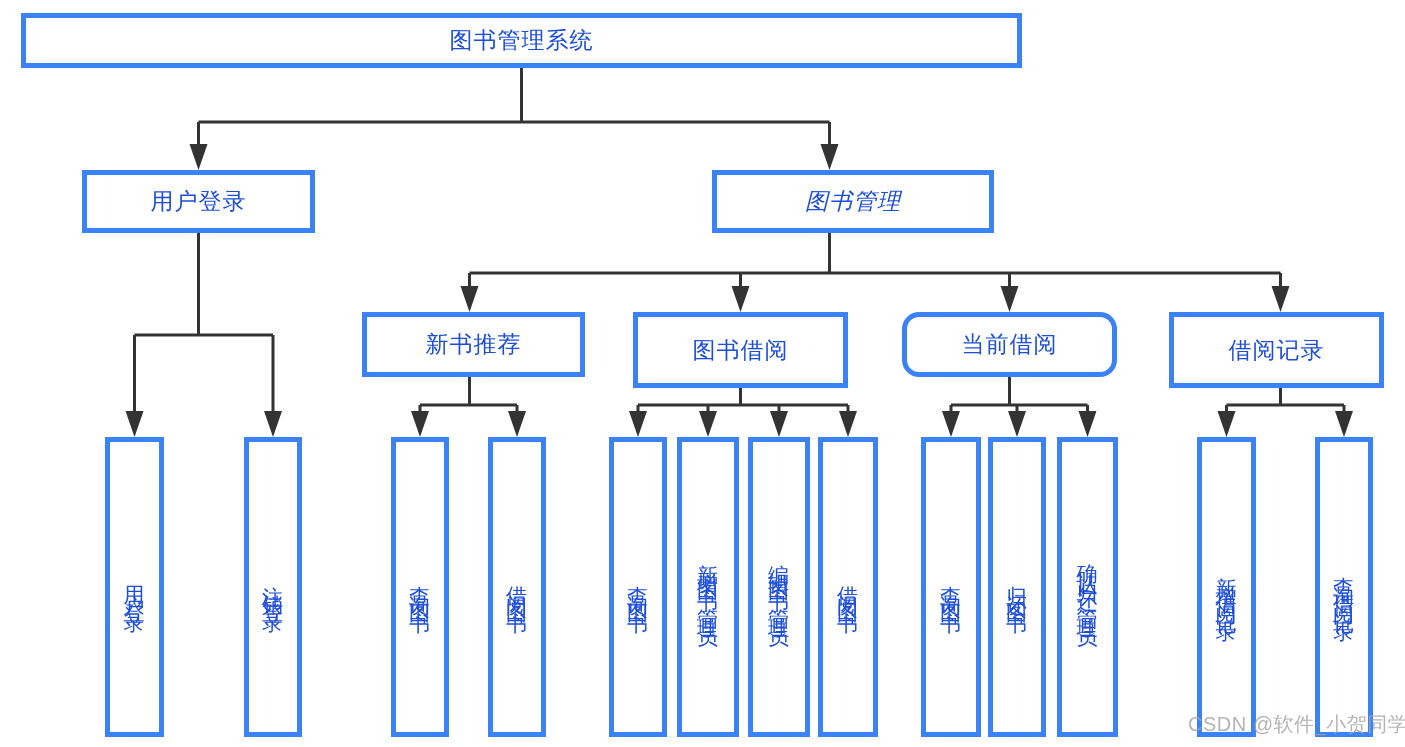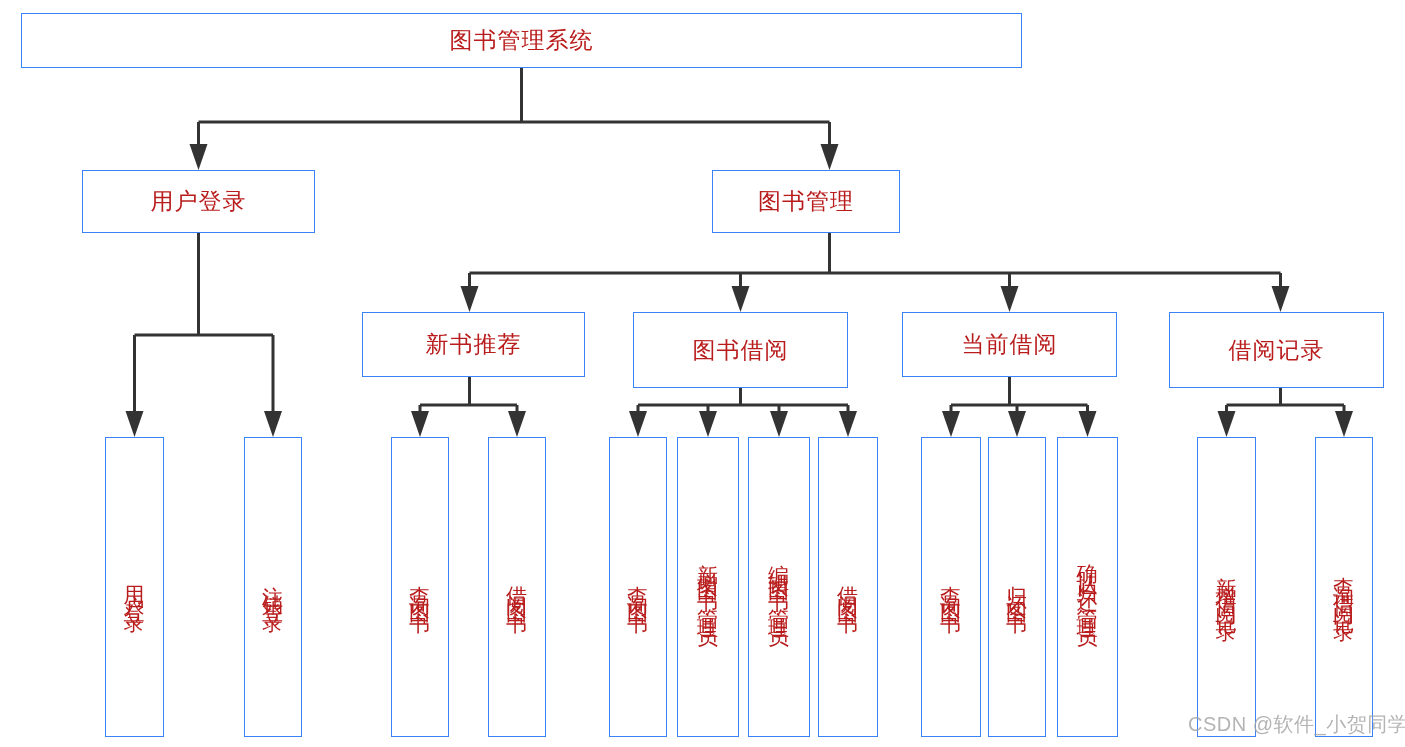--- a/index.html
+++ b/index.html
@@ -1,21 +1,21 @@
 <!DOCTYPE html>
 <html><head>
 <meta charset="utf-8">
 <style>
   html,body { margin:0; padding:0; background:#ffffff; }
   body { width:1405px; height:747px; font-family:"Liberation Sans","DejaVu Sans",sans-serif; }
   .stage { position:relative; width:1405px; height:747px; background:#ffffff; overflow:hidden; }
   .connectors { position:absolute; left:0; top:0; z-index:1; }
   .node {
     position:absolute; box-sizing:border-box; background:#ffffff;
-    border:1px solid #3b82f6; color:#b91c1c; z-index:2;
+    border:5px solid #3b82f6; color:#1d4ed8; z-index:2;
     display:flex; align-items:center; justify-content:center;
     white-space:nowrap;
   }
   .h-node { font-size:23px; letter-spacing:1px; }
   .v-node {
     writing-mode:vertical-rl; text-orientation:mixed;
     font-size:21px; letter-spacing:9px; line-height:1;
   }
   .watermark {
     position:absolute; left:1188px; top:711px; z-index:5;
@@ -64,25 +64,25 @@
       <path d="M1008 411 L1026 411 L1017 437 Z"></path>
       <path d="M1078.5 411 L1096.5 411 L1087.5 437 Z"></path>
       <path d="M1217.5 411 L1235.5 411 L1226.5 437 Z"></path>
       <path d="M1335 411 L1353 411 L1344 437 Z"></path>
     </g>
   </svg>
 
   <div class="node h-node" style="left:21px; top:13px; width:1001px; height:55px;">图书管理系统</div>
 
   <div class="node h-node" style="left:82px; top:170px; width:233px; height:63px;">用户登录</div>
-  <div class="node h-node" style="left:712px; top:170px; width:188px; height:63px;">图书管理</div>
+  <div class="node h-node" style="left:712px; top:170px; width:282px; height:63px;font-style:italic;">图书管理</div>
 
   <div class="node h-node" style="left:362px; top:312px; width:223px; height:65px;">新书推荐</div>
   <div class="node h-node" style="left:633px; top:312px; width:215px; height:76px;">图书借阅</div>
-  <div class="node h-node" style="left:902px; top:312px; width:215px; height:65px;">当前借阅</div>
+  <div class="node h-node" style="left:902px; top:312px; width:215px; height:65px;border-radius:17px;">当前借阅</div>
   <div class="node h-node" style="left:1169px; top:312px; width:215px; height:76px;">借阅记录</div>
 
   <div class="node v-node" style="left:105px; top:437px; width:59px; height:300px;">用户登录</div>
   <div class="node v-node" style="left:244px; top:437px; width:58px; height:300px;">注销登录</div>
 
   <div class="node v-node" style="left:391px; top:437px; width:58px; height:300px;">查询图书</div>
   <div class="node v-node" style="left:488px; top:437px; width:58px; height:300px;">借阅图书</div>
 
   <div class="node v-node" style="left:609px; top:437px; width:58px; height:300px;">查询图书</div>
   <div class="node v-node" style="left:677px; top:437px; width:62px; height:300px;">新增图书（管理员）</div>

